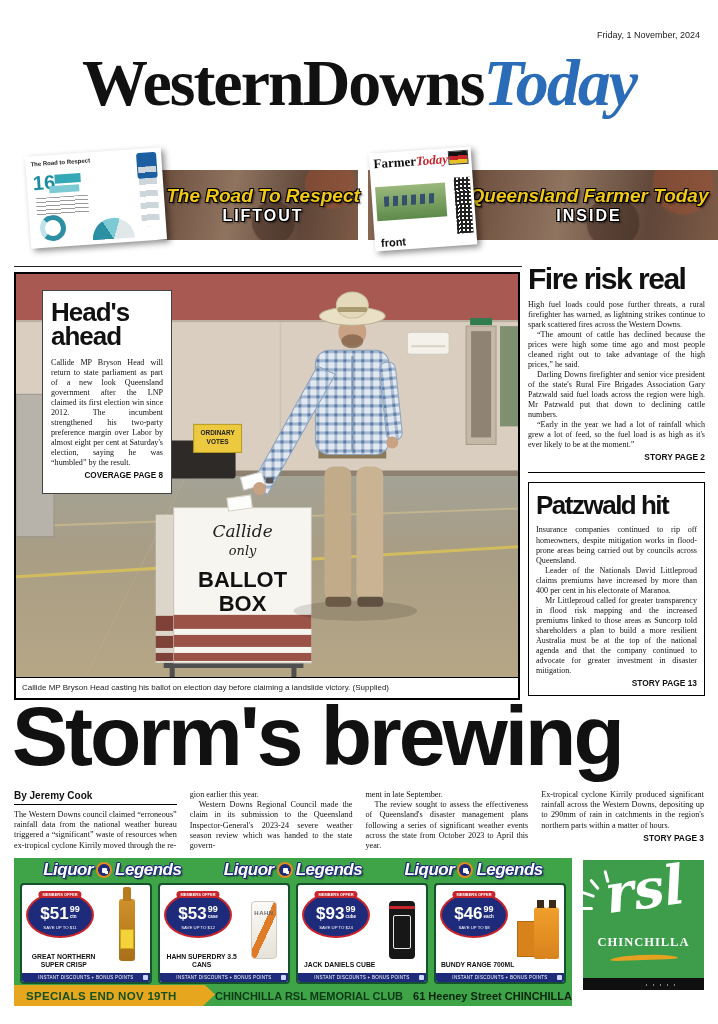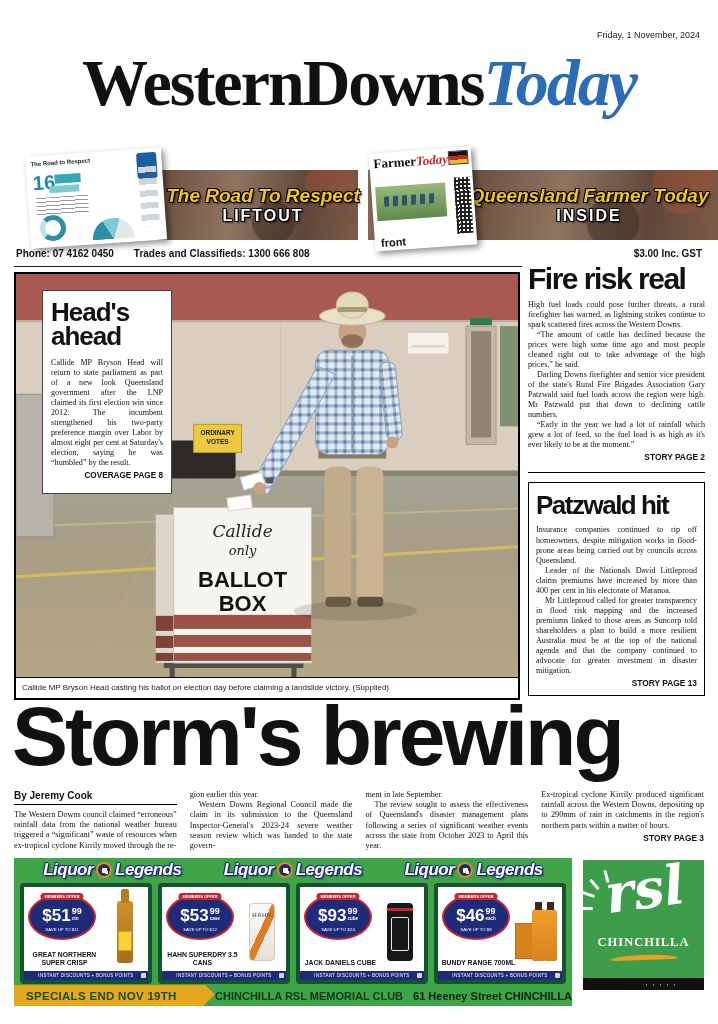--- a/index.html
+++ b/index.html
@@ -109,21 +109,21 @@
   .ll-row { position:absolute; top:0; left:0; right:0; height:24px; display:flex;
     justify-content:space-around; align-items:center; padding:0 8px; }
   .ll-logo { display:flex; align-items:center; gap:3px; }
   .ll-word { font-style:italic; font-weight:bold; font-size:17px; color:#fff; letter-spacing:-0.5px;
     text-shadow:1px 0 0 #1e2b7b,-1px 0 0 #1e2b7b,0 1px 0 #1e2b7b,0 -1px 0 #1e2b7b,1px 1px 0 #1e2b7b,-1px -1px 0 #1e2b7b,2px 2px 1px rgba(0,0,0,.35); }
   .ll-badge { width:16px; height:16px; border-radius:50%; background:#1e2b7b; border:2px solid #e08a1f; position:relative; }
   .ll-badge::after { content:""; position:absolute; left:4px; top:4px; width:5px; height:5px; background:#fff; border-radius:1px;
     box-shadow:2px 2px 0 -1px #fff; }
 
   .tiles { position:absolute; top:25px; left:6px; width:546px; height:101px; display:flex; gap:6px; }
-  .tile { flex:1; position:relative; background:#fff; border-radius:4px; overflow:hidden; border:4px solid #14532d; }
+  .tile { flex:1; position:relative; background:#fff; border-radius:4px; overflow:hidden; border:2px solid #14532d; }
   .badge { position:absolute; left:4px; top:7px; width:68px; height:46px; background:#1e2b7b;
     border-radius:50%; border:2px solid #c8242b; color:#fff; text-align:center; }
   .badge-offer { position:absolute; top:-3px; left:50%; transform:translateX(-50%); background:#c8242b;
     border-radius:7px; font-size:4px; font-weight:bold; padding:1px 4px; white-space:nowrap; }
   .badge-price { margin-top:11px; font-weight:bold; line-height:1; white-space:nowrap; }
   .badge .dollars { font-size:17px; }
   .badge .stack { display:inline-block; vertical-align:top; text-align:left; margin-left:1px; }
   .badge .cents { display:block; font-size:9px; line-height:1; }
   .badge .unit { display:block; font-size:4.5px; line-height:1.2; }
   .badge-save { font-size:4.3px; margin-top:3px; }
@@ -218,25 +218,20 @@
 
   <div class="flyer flyer-right">
     <div class="fr-masthead"><span>Farmer</span><span class="fr-red">Today</span></div>
     <div class="fr-flag"></div>
     <div class="fr-photo"></div>
     <div class="fr-people"></div>
     <div class="fr-qr"></div>
     <div class="fr-frag">front</div>
   </div>
 
-  <div class="infoline">
-    <span>Phone: 07 4162 0450</span>
-    <span>Trades and Classifieds: 1300 666 808</span>
-    <span class="price">$3.00 Inc. GST</span>
-  </div>
   <div class="info-rule"></div>
 
   <div class="photo-frame">
     <svg class="photo-svg" viewBox="0 0 503 402" preserveAspectRatio="none">
       <defs>
         <pattern id="plaid" width="9" height="9" patternUnits="userSpaceOnUse">
           <rect width="9" height="9" fill="#e3e9f0"></rect>
           <rect y="4" width="9" height="3" fill="#9fb4cd"></rect>
           <rect x="4" width="3" height="9" fill="#9fb4cd" opacity="0.85"></rect>
           <rect x="4" y="4" width="3" height="3" fill="#5b7aa6"></rect>

